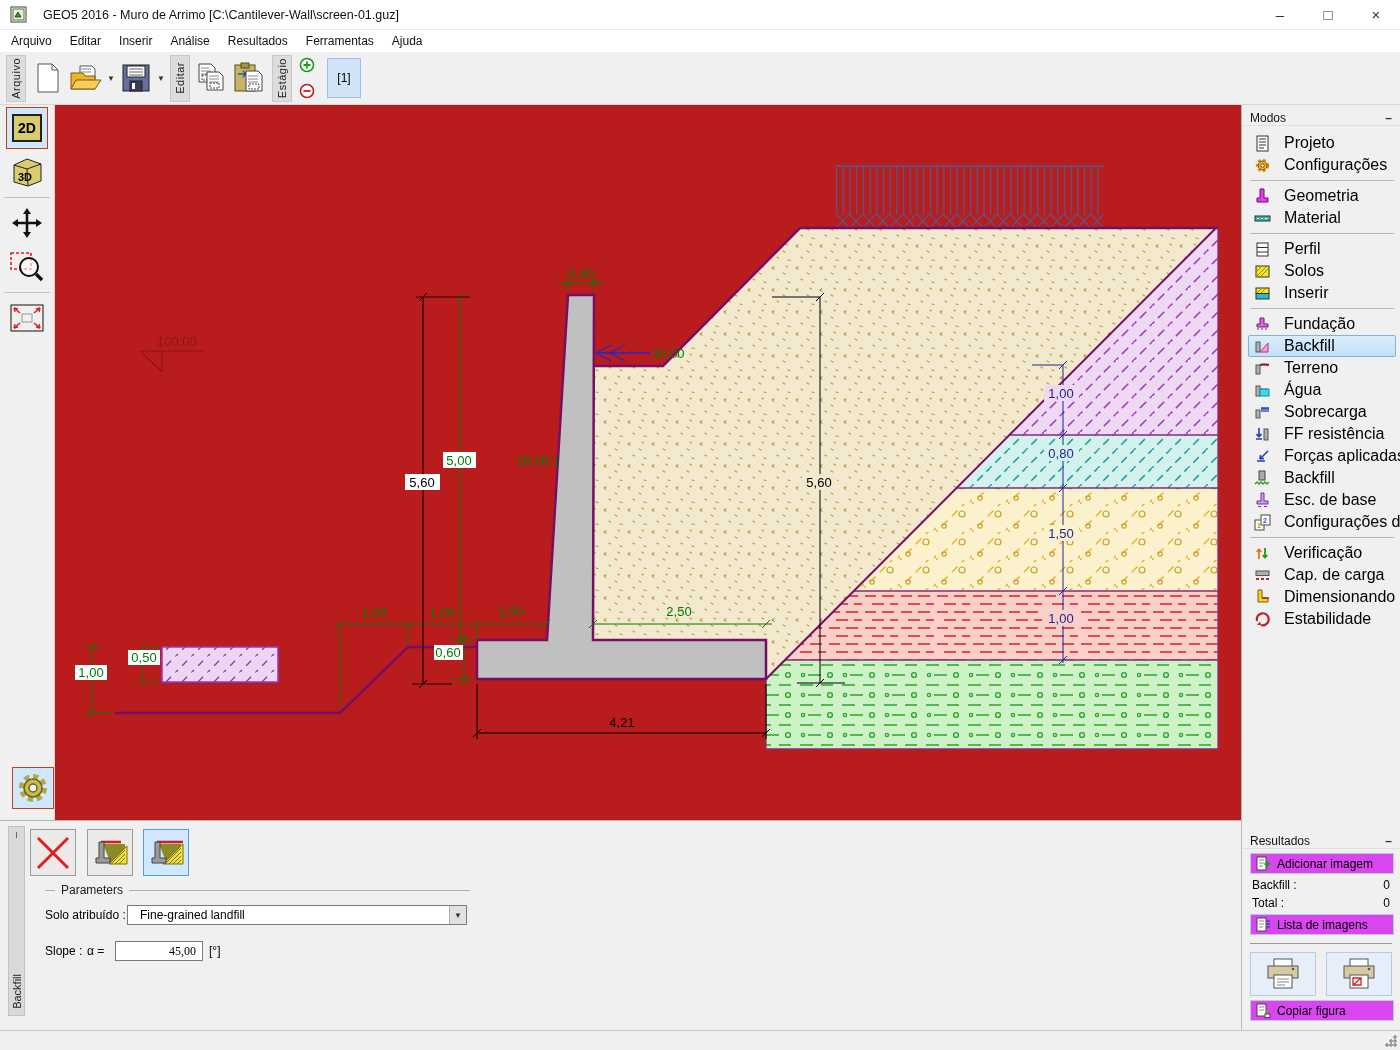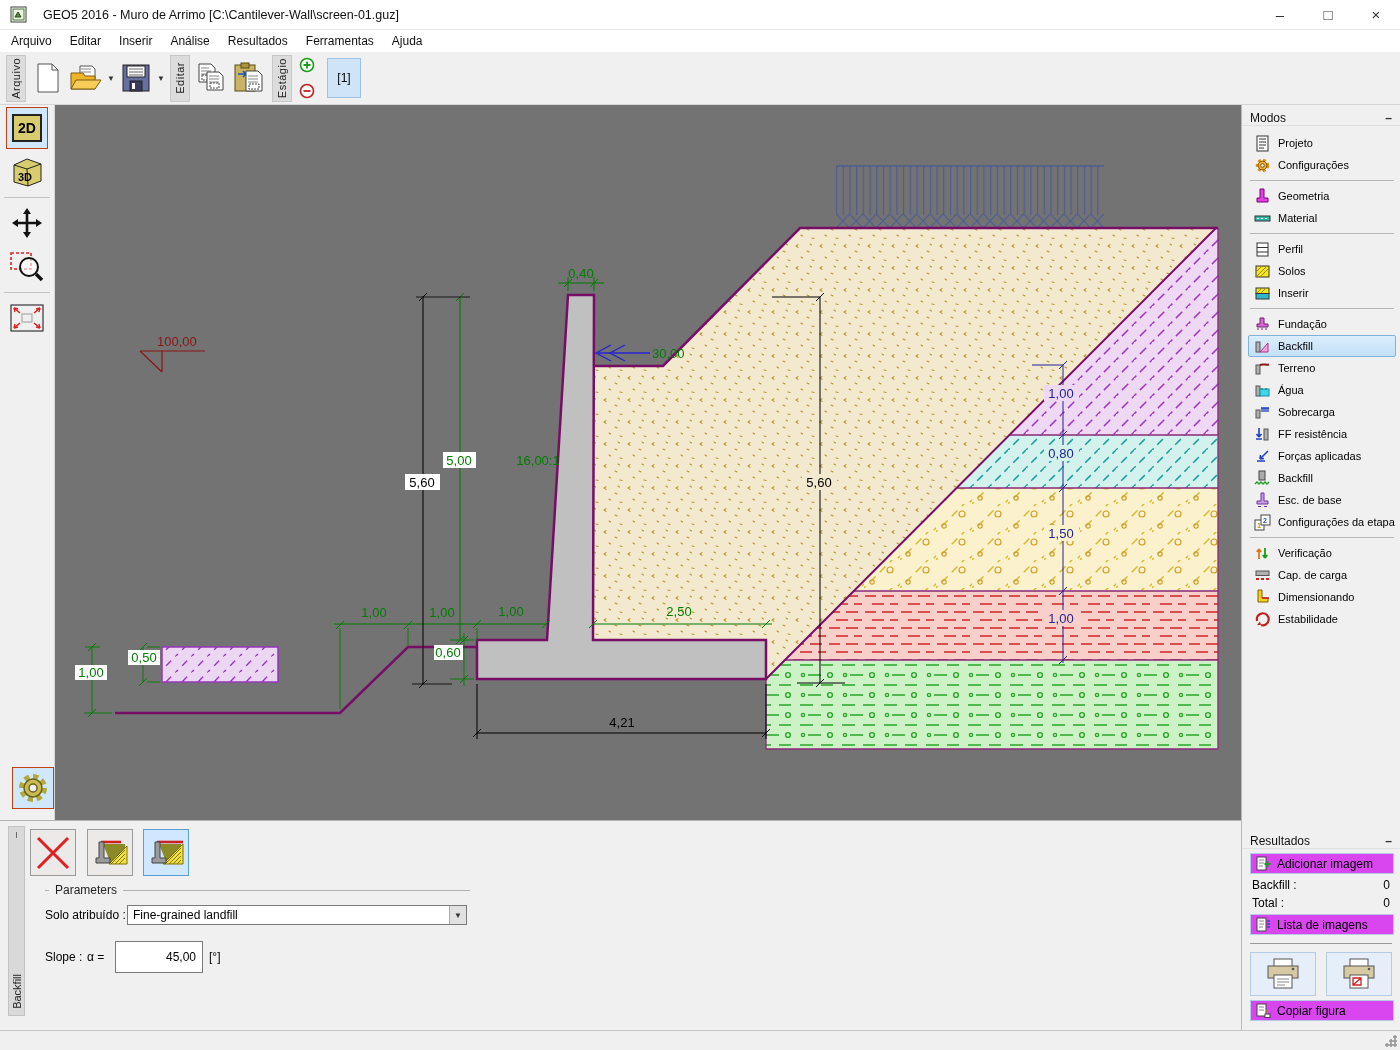--- a/index.html
+++ b/index.html
@@ -23,54 +23,54 @@
 .pmcol{display:flex;flex-direction:column;justify-content:space-between;height:42px;margin:0 4px}
 .stagebtn{width:34px;height:40px;background:#cfe4f7;border:1px solid #9cc3e5;display:flex;align-items:center;justify-content:center;font-size:12px;margin-left:8px}
 
 .lefttb{left:0;top:105px;width:55px;height:715px;background:#f0f0f0;border-right:1px solid #d6d6d6}
 .ltb-btn{width:42px;height:42px;margin:2px 0 2px 6px;display:flex;align-items:center;justify-content:center}
 .ltb-sel{background:#cfe8ff;border:1px solid #c2410c}
 .ltb-sep{height:1px;background:#c2c2c2;margin:4px 4px 4px 4px}
 .khaki2d{width:30px;height:28px;background:#d8cc6e;border:2px solid #222;display:flex;align-items:center;justify-content:center;font-weight:bold;font-size:14px}
 .gearbtn{position:absolute;left:6px;top:660px}
 
-.canvas{left:55px;top:105px;width:1186px;height:716px;background:#737373}
+.canvas{left:55px;top:105px;width:1186px;height:716px;background:#b91c1c}
 
 .rightpanel{left:1241px;top:105px;width:159px;height:925px;background:#f0f0f0;border-left:1px solid #b9b9b9}
 .phead{height:21px;display:flex;align-items:flex-end;padding:0 8px;font-size:12px;color:#111;border-bottom:1px solid #e0e0e0}
 .phead .minus{margin-left:auto;font-weight:bold;color:#333}
 .mlist{padding:6px 4px 0 6px}
 .mrow{height:22px;display:flex;align-items:center;padding-left:6px}
-.mrow .lbl{margin-left:7px;font-size:11px;white-space:nowrap}
+.mrow .lbl{margin-left:13px;font-size:16px;white-space:nowrap}
 .mrow.sel{background:linear-gradient(#dcedfb,#c3e0f6);border:1px solid #7eb4dc;border-radius:2px;padding-left:5px}
 .msep{height:1px;background:#b6b6b6;margin:4px 2px}
 .micon{width:17px;height:17px;flex:0 0 17px}
 
 .res{position:absolute;left:0;top:723px;width:158px}
 .rbtn{margin:4px 6px 0 8px;height:21px;background:#d946ef;border:1px solid #b4cbe4;display:flex;align-items:center;padding:0 5px;font-size:12px}
 .rbtn .lbl{margin-left:6px}
 .rrow{display:flex;padding:4px 10px 0 10px;font-size:12px}
 .rrow .val{margin-left:auto}
 .rsep{height:1px;background:#999;margin:8px 8px 0 8px}
 .printrow{display:flex;gap:10px;padding:8px 6px 0 8px}
 .printbtn{width:66px;height:44px;background:#e6eefa;border:1px solid #b4cbe4;display:flex;align-items:center;justify-content:center}
 
 .bottompanel{left:0;top:820px;width:1241px;height:210px;background:#f0f0f0;border-top:1px solid #b5b5b5}
 .sidetab{position:absolute;left:8px;top:5px;width:17px;height:190px;background:#d9d9d9;border:1px solid #c2c2c2;display:flex;flex-direction:column;align-items:center}
 .sidetab .grip{font-size:9px;color:#555;margin-top:3px}
 .sidetab .vlabel{margin-top:auto;margin-bottom:6px;writing-mode:vertical-lr;transform:rotate(180deg);font-size:11px;color:#222}
 .bigbtn{position:absolute;top:8px;width:46px;height:47px;background:#eceae8;border:1px solid #9a9a9a;display:flex;align-items:center;justify-content:center}
 .bigbtn.sel{background:#cfe8ff;border:1px solid #5a9fd4}
 .fieldset{position:absolute;left:45px;top:69px;width:425px;border-top:1px solid #b0b0b0}
-.fieldset .legend{position:absolute;left:4px;top:-8px;background:#f0f0f0;padding:0 6px;font-size:12px;color:#222}
+.fieldset .legend{position:absolute;left:10px;top:-8px;background:#f0f0f0;padding:0 6px;font-size:12px;color:#222}
 .formrow{position:absolute;display:flex;align-items:center;font-size:12px}
 .selectbox{width:340px;height:20px;background:#fff;border:1px solid #7a7a7a;display:flex;align-items:center}
-.selectbox .txt{padding-left:5px;flex:1}
+.selectbox .txt{padding-left:12px;flex:1}
 .selectbox .dbtn{width:17px;height:18px;background:#e1e1e1;border-left:1px solid #adadad;display:flex;align-items:center;justify-content:center;font-size:8px;color:#333}
-.numinput{width:88px;height:32px;border:1px solid #7a7a7a;text-align:right;padding-right:6px;font-size:12px;font-family:Liberation Sans, sans-serif}
+.numinput{width:88px;height:20px;border:1px solid #7a7a7a;text-align:right;padding-right:6px;font-size:12px;font-family:Liberation Serif, serif}
 
 .statusbar{left:0;top:1030px;width:1400px;height:20px;background:#f0f0f0;border-top:1px solid #c6c6c6}
 .gripdots{position:absolute;right:3px;bottom:3px;width:12px;height:12px;background:
  radial-gradient(circle at 10px 2px,#9a9a9a 1.5px,transparent 2px),
  radial-gradient(circle at 6px 6px,#9a9a9a 1.5px,transparent 2px),
  radial-gradient(circle at 10px 6px,#9a9a9a 1.5px,transparent 2px),
  radial-gradient(circle at 2px 10px,#9a9a9a 1.5px,transparent 2px),
  radial-gradient(circle at 6px 10px,#9a9a9a 1.5px,transparent 2px),
  radial-gradient(circle at 10px 10px,#9a9a9a 1.5px,transparent 2px)}
 svg text{font-family:"Liberation Sans",sans-serif}

